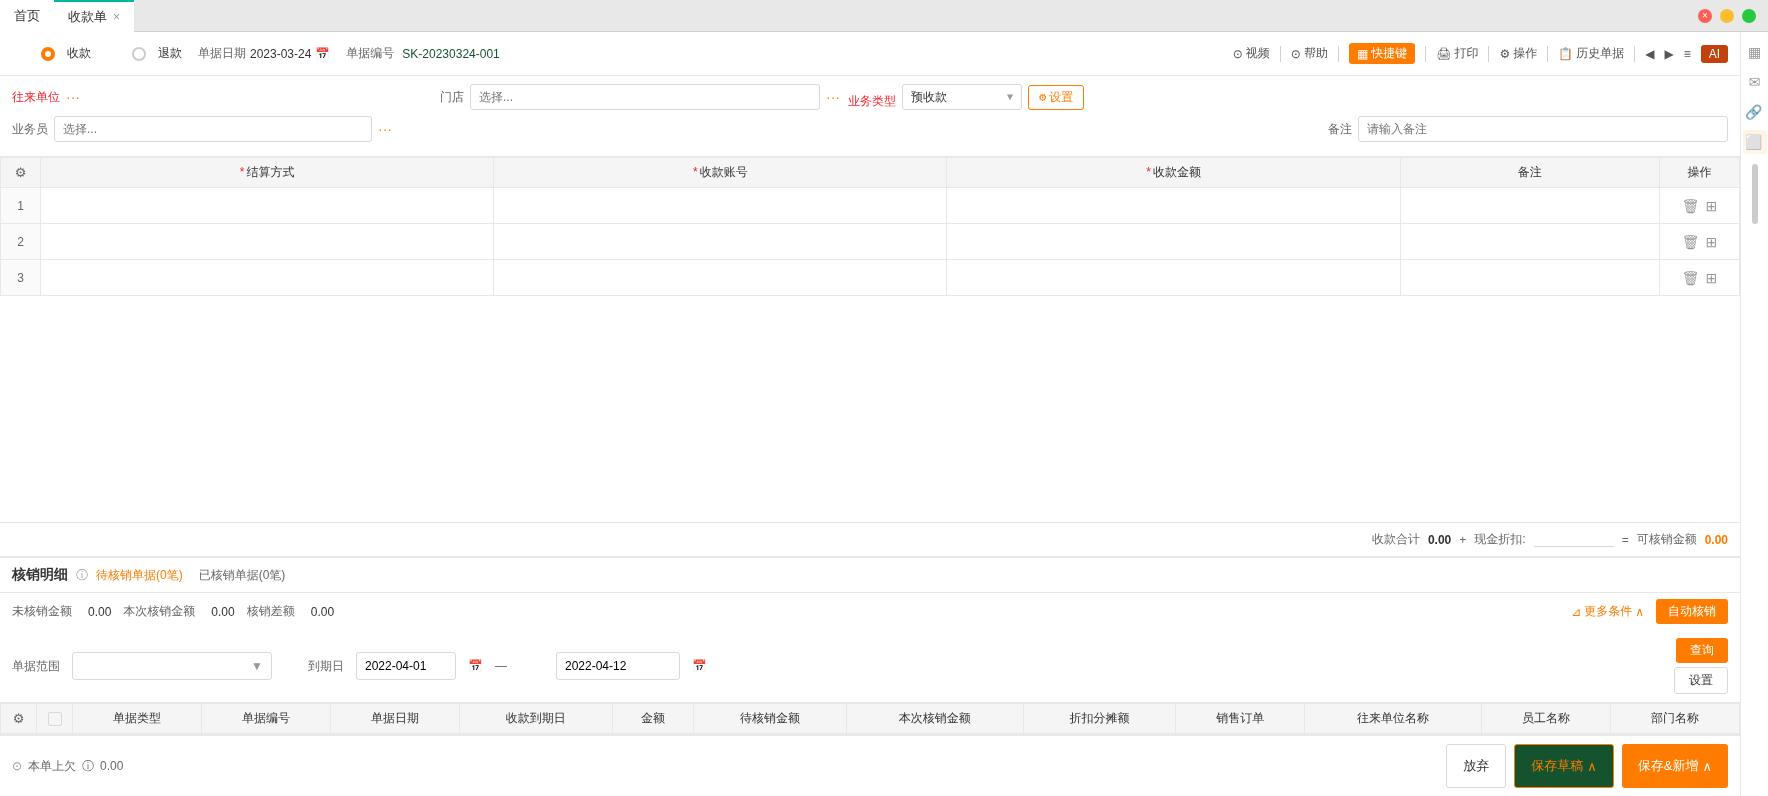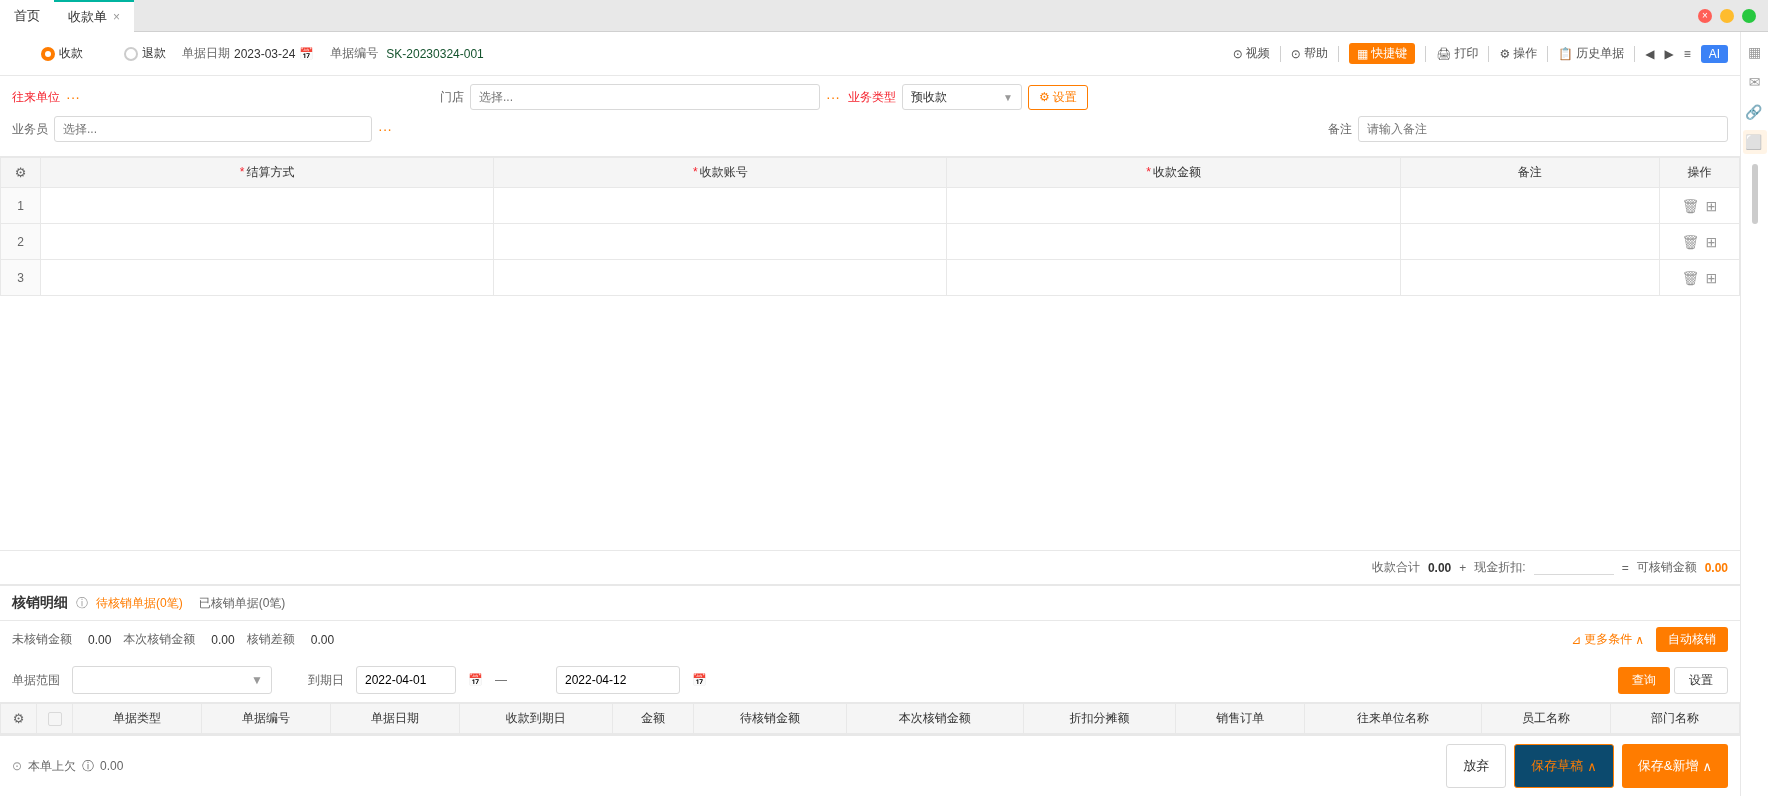--- a/index.html
+++ b/index.html
@@ -16,21 +16,21 @@
     .win-close { background: #ff5f57; color: white; }
     .win-min { background: #febc2e; }
     .win-max { background: #28c840; }
 
     
     .main-container { background: #fff; height: calc(796px - 32px); display: flex; flex-direction: column; }
     
     
     .toolbar { display: flex; align-items: center; padding: 6px 12px; border-bottom: 1px solid #e8e8e8; background: #fff; min-height: 44px; }
     .radio-group { display: flex; gap: 12px; align-items: center; }
-    .radio-item { display: flex; align-items: center; gap: 4px; cursor: pointer; padding-left: 29px; }
+    .radio-item { display: flex; align-items: center; gap: 12px; cursor: pointer; padding-left: 29px; }
     .radio-dot { width: 14px; height: 14px; border-radius: 50%; border: 2px solid #ccc; }
     .radio-dot.active { border-color: #ff7c00; background: #ff7c00; position: relative; }
     .radio-dot.active::after { content: ''; width: 6px; height: 6px; background: white; border-radius: 50%; position: absolute; top: 50%; left: 50%; transform: translate(-50%, -50%); }
     .date-label { margin-left: 16px; color: #666; }
     .date-value { color: #333; margin: 0 4px; }
     .calendar-icon { color: #ff7c00; margin-right: 12px; cursor: pointer; }
     .bill-no-label { color: #666; margin-left: 4px; }
     .bill-no-value { color: #14532d; margin-left: 4px; }
     .toolbar-right { margin-left: auto; display: flex; align-items: center; gap: 10px; color: #555; }
     .toolbar-btn { display: flex; align-items: center; gap: 3px; cursor: pointer; color: #555; font-size: 12px; }
@@ -92,21 +92,21 @@
     .bottom-table-container { background: #fff; overflow-x: auto; }
     .bottom-table { width: 100%; border-collapse: collapse; }
     .bottom-table th { background: #f5f5f5; border: 1px solid #e8e8e8; padding: 6px 8px; font-size: 12px; color: #333; font-weight: normal; text-align: center; white-space: nowrap; }
     
     
     .footer { display: flex; align-items: center; padding: 8px 12px; border-top: 2px solid #e8e8e8; background: #fff; }
     .footer-info { display: flex; align-items: center; gap: 6px; color: #666; font-size: 12px; }
     .info-circle { color: #999; }
     .footer-buttons { margin-left: auto; display: flex; gap: 8px; }
     .btn-discard { border: 1px solid #d9d9d9; background: #fff; color: #333; padding: 5px 16px; border-radius: 3px; cursor: pointer; font-size: 13px; }
-    .btn-draft { border: 1px solid #ff7c00; background: #0c4a6e; color: #ff7c00; padding: 12px 16px; border-radius: 3px; cursor: pointer; font-size: 13px; display: flex; align-items: center; gap: 4px; }
+    .btn-draft { border: 1px solid #ff7c00; background: #14532d; color: #ff7c00; padding: 12px 16px; border-radius: 3px; cursor: pointer; font-size: 13px; display: flex; align-items: center; gap: 4px; }
     .btn-save { background: #ff7c00; color: white; border: none; padding: 5px 16px; border-radius: 3px; cursor: pointer; font-size: 13px; display: flex; align-items: center; gap: 4px; }
 
     
     .right-sidebar { position: absolute; right: 0; top: 32px; width: 28px; background: #fff; border-left: 1px solid #e8e8e8; display: flex; flex-direction: column; align-items: center; padding-top: 8px; gap: 6px; height: calc(796px - 32px); }
     .sidebar-icon { width: 24px; height: 24px; display: flex; align-items: center; justify-content: center; color: #999; cursor: pointer; font-size: 14px; }
     .sidebar-icon.orange { color: #ff7c00; background: #fff4e6; border-radius: 3px; }
 
     
     .scroll-hint { width: 6px; background: #ccc; border-radius: 3px; height: 60px; margin: 4px 0; }
 
@@ -181,41 +181,41 @@
       </div>
       <div class="divider-v"></div>
       <div class="toolbar-btn">
         <span>📋</span>
         <span>历史单据</span>
       </div>
       <div class="divider-v"></div>
       <div class="toolbar-btn">◀</div>
       <div class="toolbar-btn">▶</div>
       <div class="toolbar-btn">≡</div>
-      <div class="toolbar-btn" style="background:#3b82f6; color:white; padding:2px 8px; border-radius:3px;">
+      <div class="toolbar-btn" style="background:#c2410c; color:white; padding:2px 8px; border-radius:3px;">
         <span>AI</span>
       </div>
     </div>
   </div>
 
   <div class="form-area">
     <div class="form-row">
 
       <div class="form-group" style="max-width:380px;">
         <span class="form-label">往来单位</span>
         <span class="more-btn">···</span>
       </div>
 
       <div class="form-group" style="max-width:400px; margin-left: 40px;">
         <span class="form-label normal">门店</span>
         <input class="form-input" style="flex: 1 1 0%;" placeholder="选择...">
         <span class="more-btn">···</span>
       </div>
 
-      <div class="form-group" style="margin-left:auto; align-items:center;">
+      <div class="form-group" style="margin-left:auto; align-items:flex-end;font-family:Liberation Mono, monospace;">
         <span class="form-label">业务类型</span>
         <div style="display:flex; align-items:center; border:1px solid #d9d9d9; border-radius:3px; padding:2px 8px; min-width:120px; height:26px; background:#fff; cursor:pointer;">
           <span style="flex:1;">预收款</span>
           <span class="arrow-down">▼</span>
         </div>
         <div class="settings-btn">
           <span>⚙</span>
           <span>设置</span>
         </div>
       </div>
@@ -336,21 +336,21 @@
     <div style="display:flex; align-items:center; border:1px solid #d9d9d9; border-radius:3px; height:28px; min-width:200px; padding:0 8px; background:#fff; cursor:pointer;">
       <span style="flex:1;"></span>
       <span class="filter-arrow">▼</span>
     </div>
     <span class="filter-label" style="margin-left:24px;">到期日</span>
     <input class="date-input" style="width: 100px;" value="2022-04-01">
     <span style="cursor:pointer;">📅</span>
     <span class="date-range-sep">—</span>
     <input class="date-input" style="width: 124px; margin-left: 37px;" value="2022-04-12">
     <span style="cursor:pointer;">📅</span>
-    <div style="margin-left:auto; display:flex; flex-direction:row; gap:4px;">
+    <div style="margin-left:auto; display:flex; flex-direction:column; gap:4px;">
       <button class="query-btn">查询</button>
       <button class="set-btn">设置</button>
     </div>
   </div>
 
   <div class="bottom-table-container">
     <table class="bottom-table">
       <thead>
         <tr>
           <th style="width:36px;"><span class="gear-icon">⚙</span></th>

